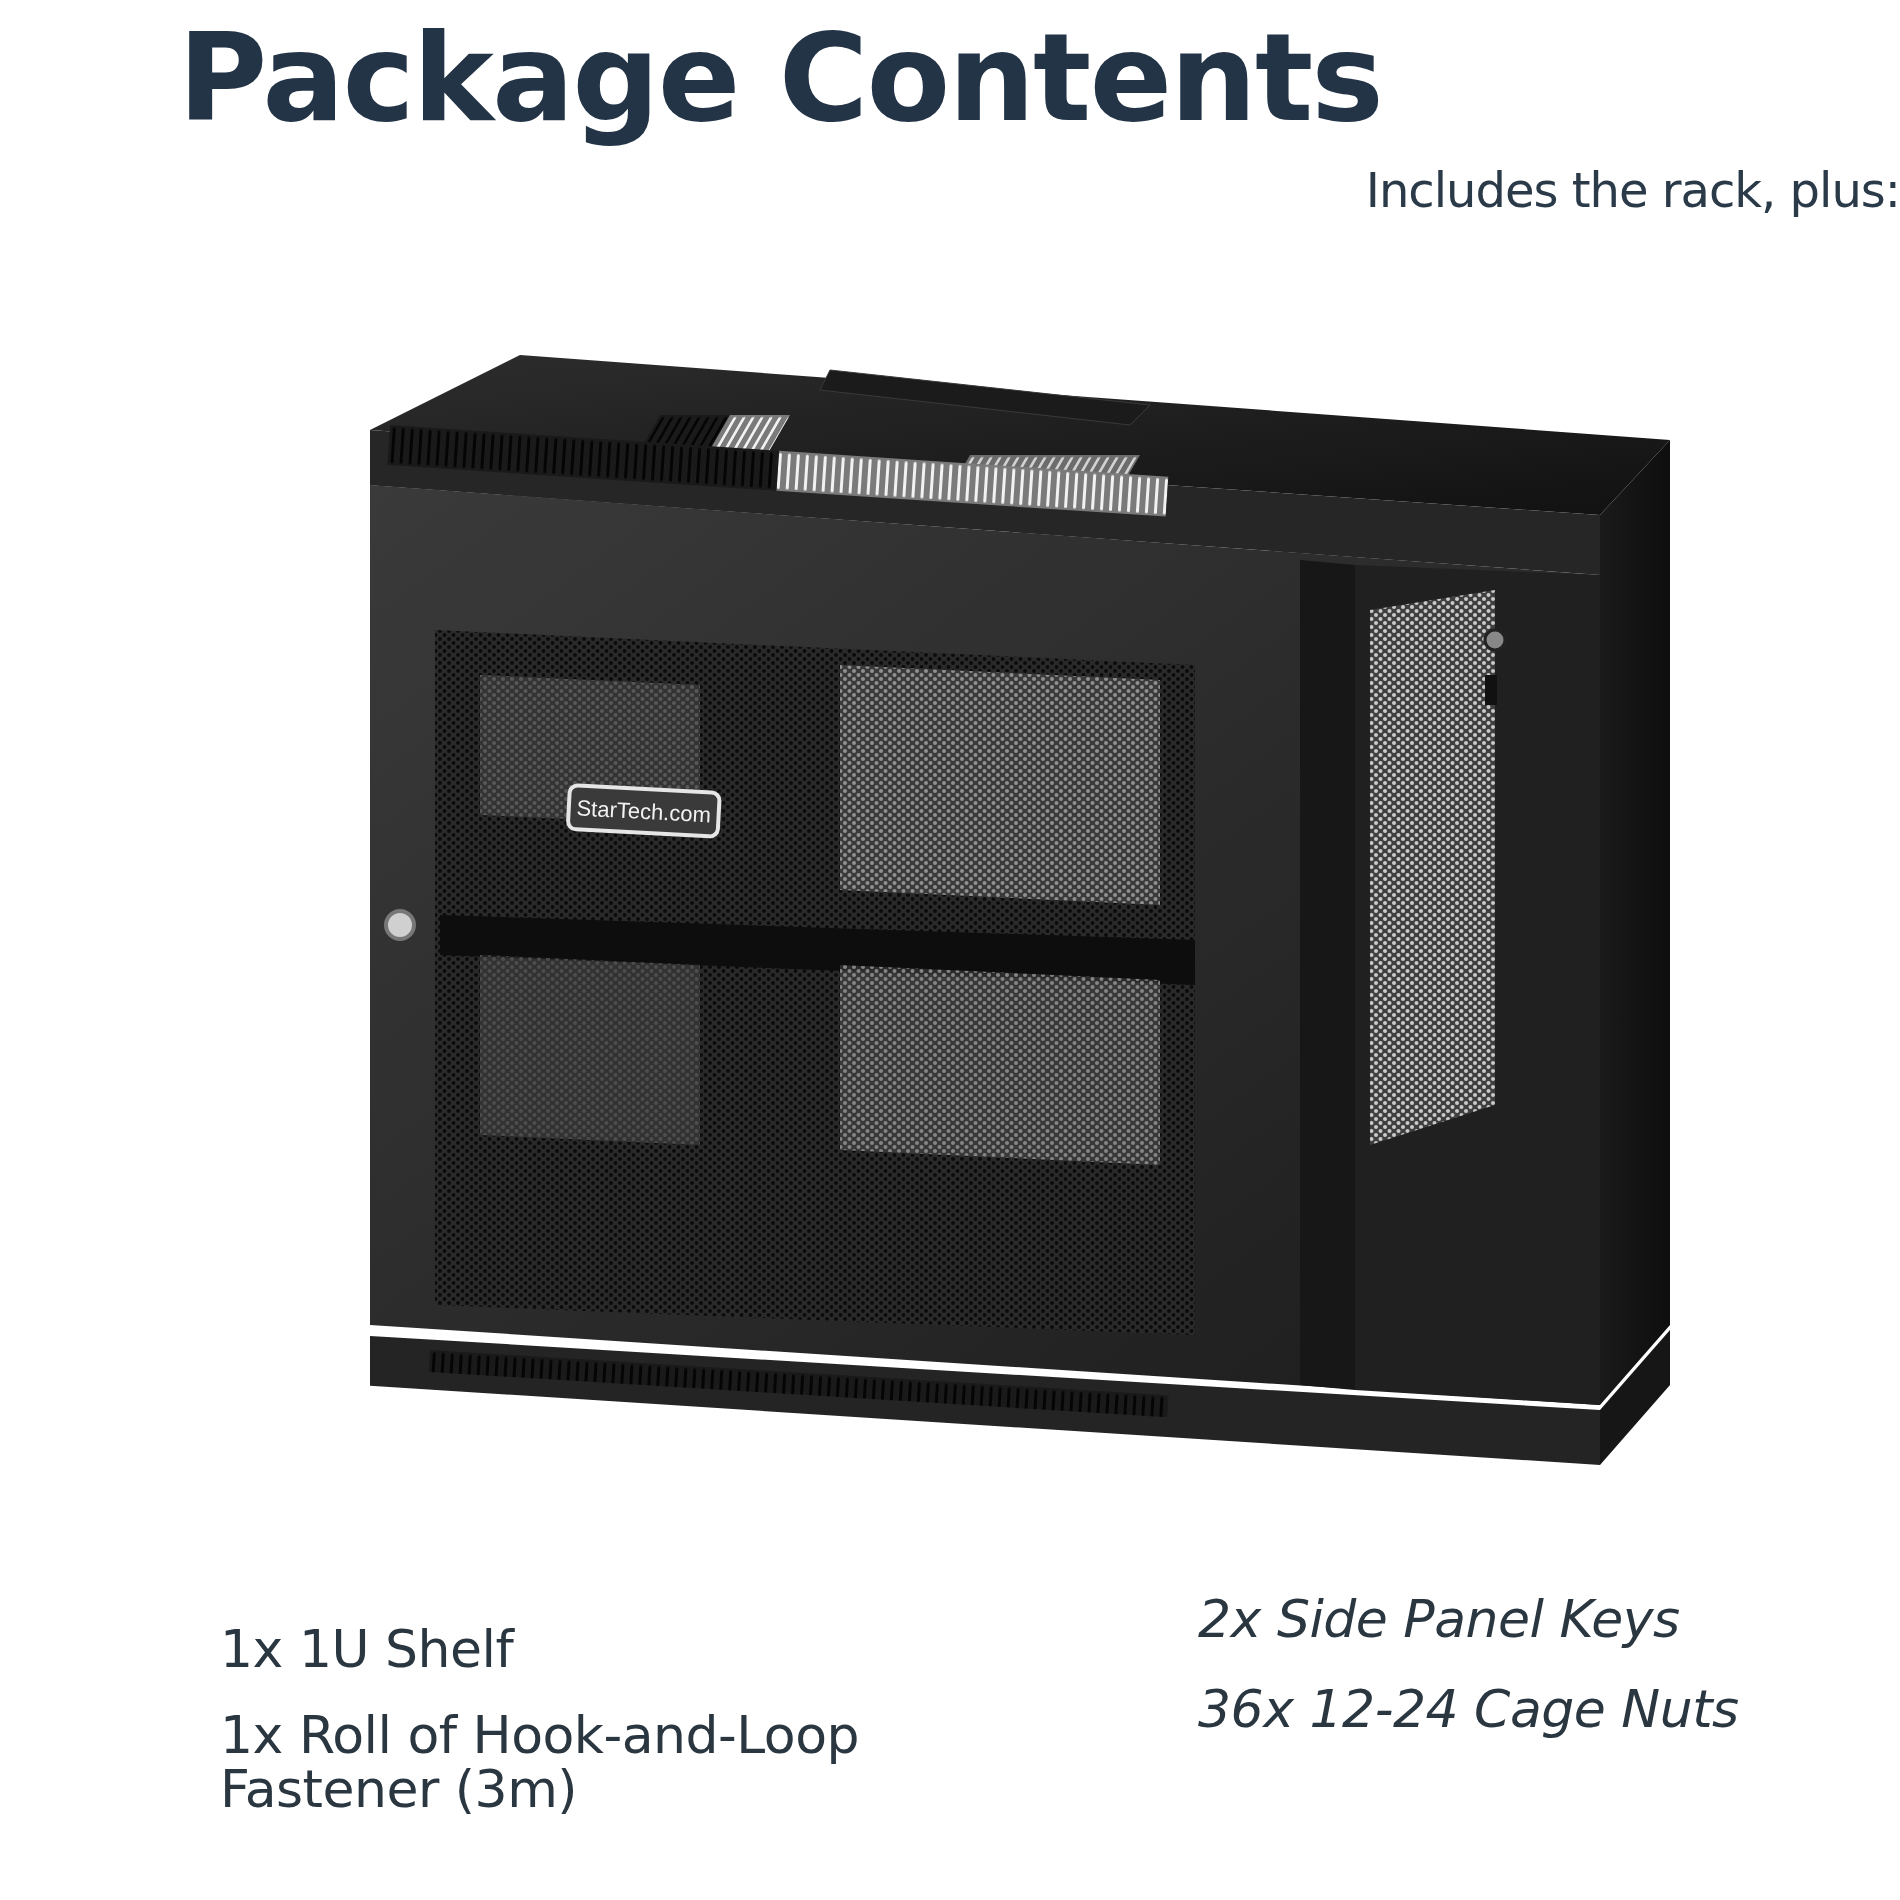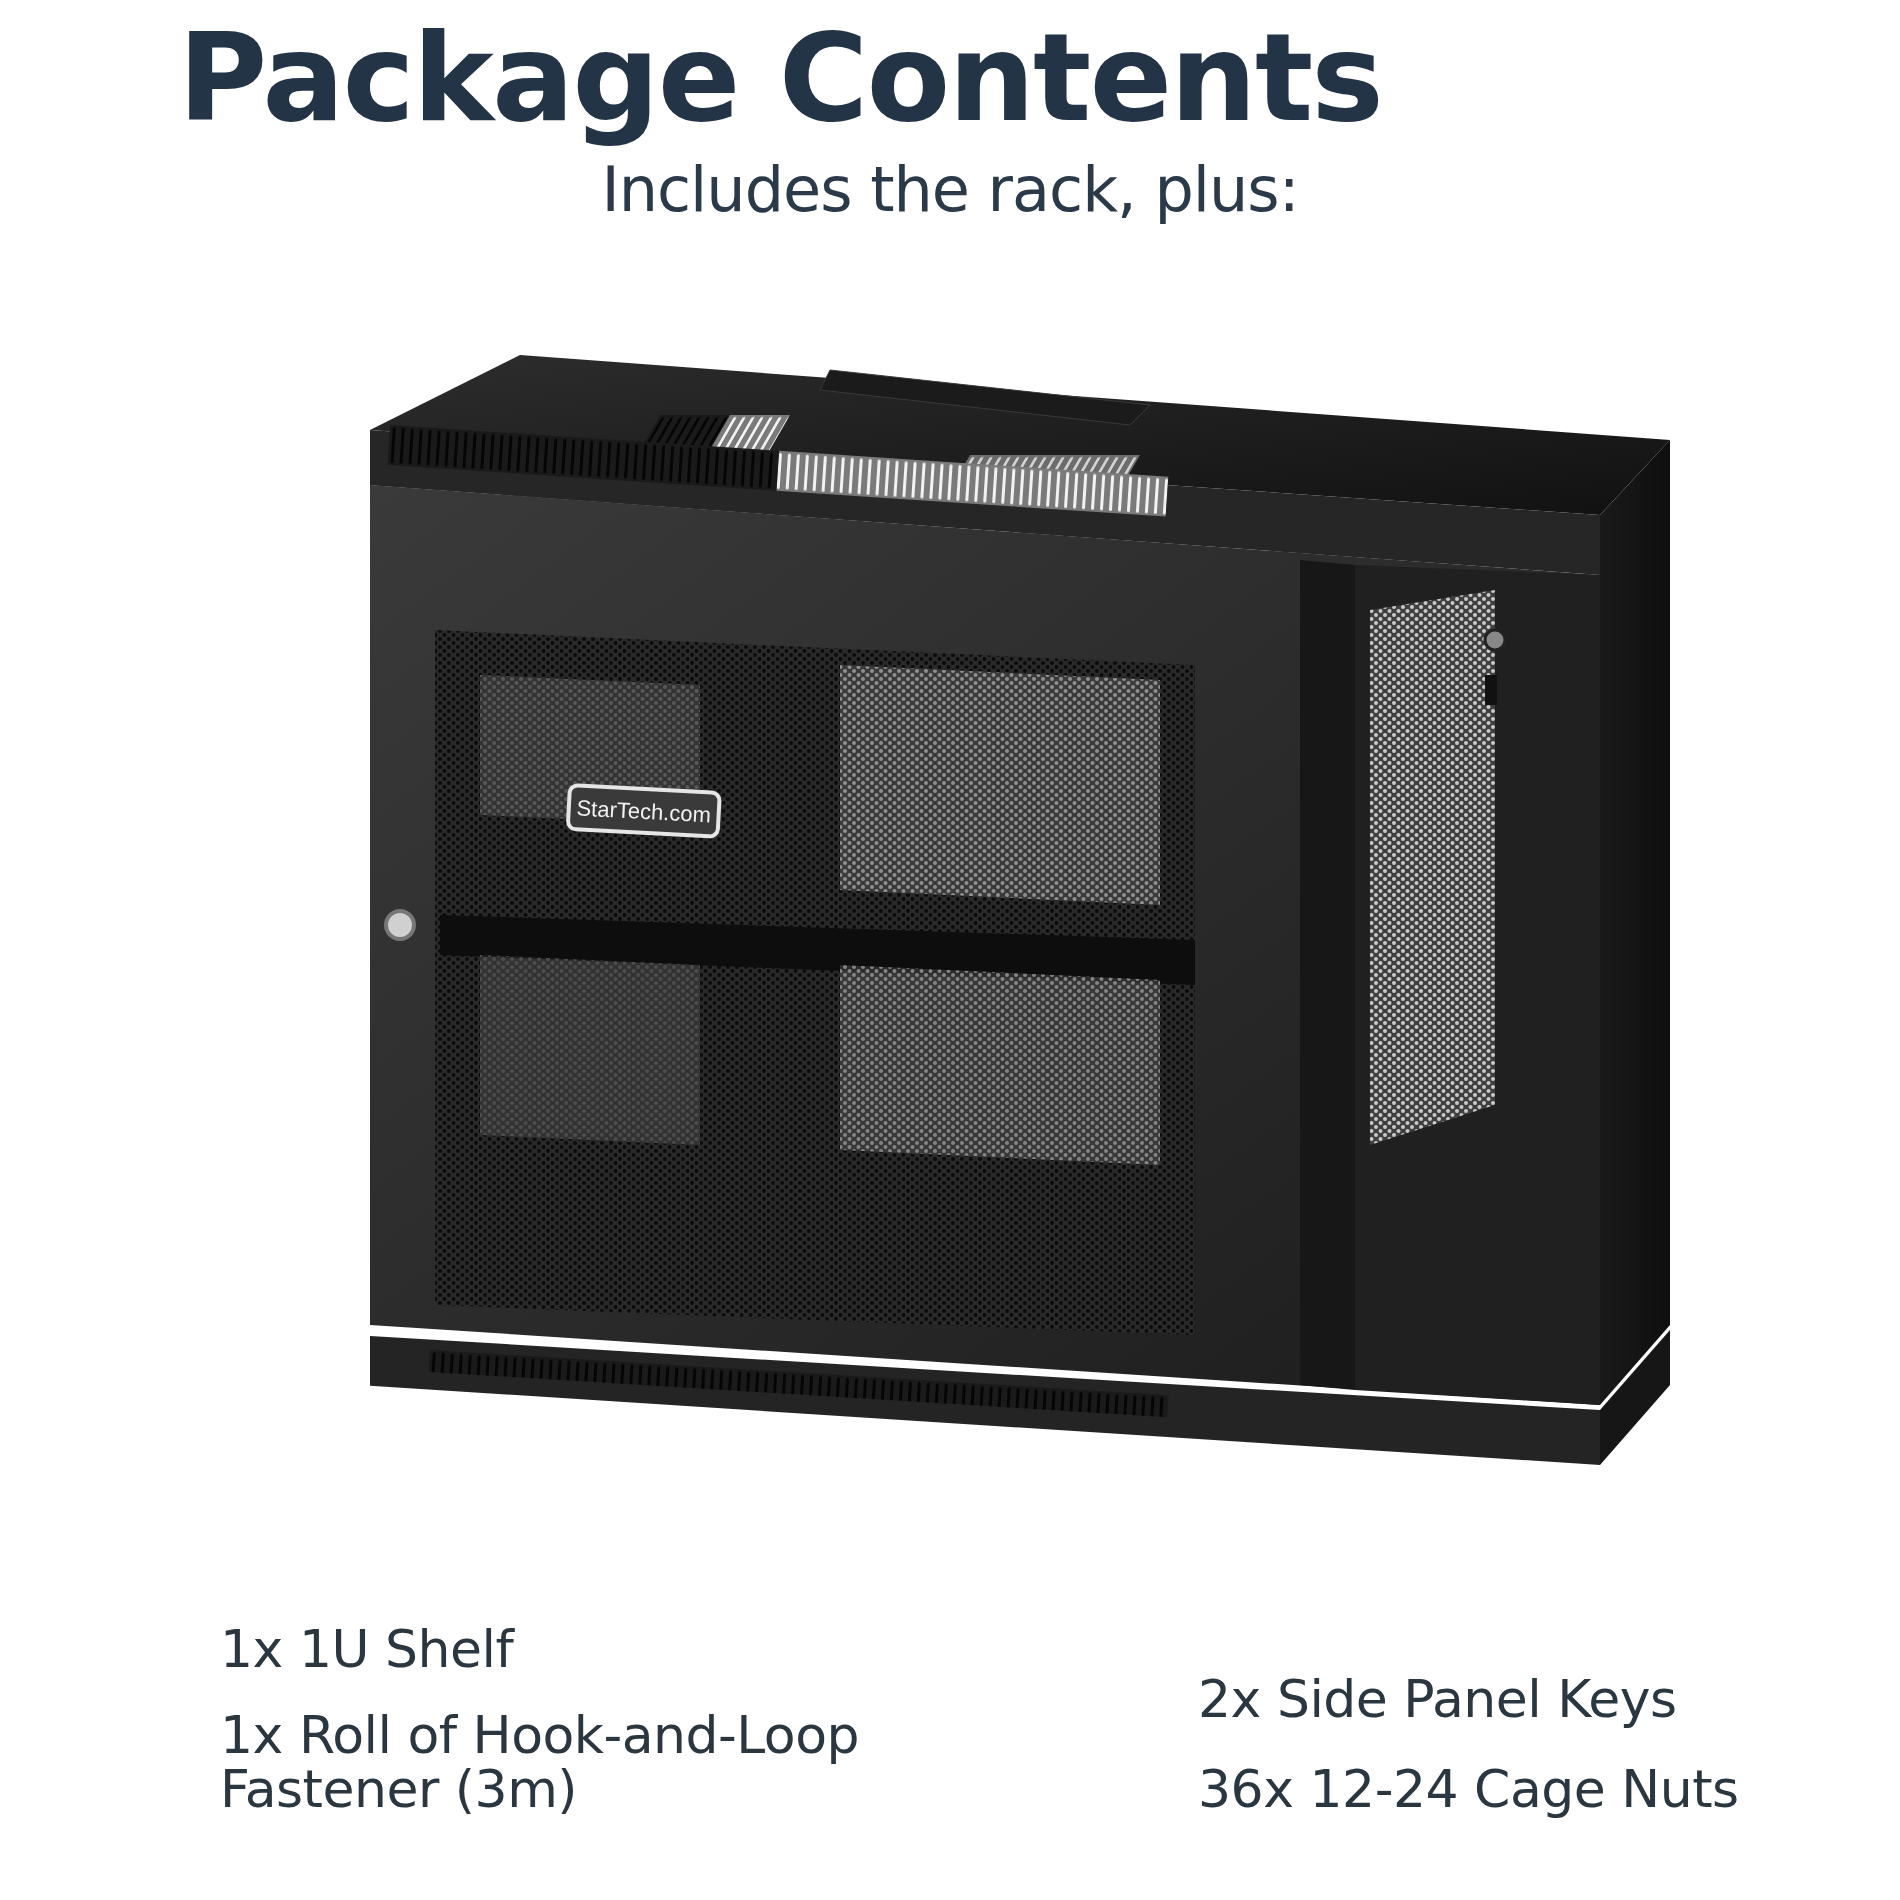--- a/index.html
+++ b/index.html
@@ -1,26 +1,26 @@
 <!DOCTYPE html>
 <html><head>
 <meta charset="utf-8">
 <style>
   html, body { margin:0; padding:0; background:#ffffff; }
   body { width:1900px; height:1900px; position:relative; overflow:hidden;
          font-family:"DejaVu Sans", "Liberation Sans", sans-serif; color:#1f3346; }
   .title { position:absolute; left:0; width:1560px; top:8px; text-align:center;
            font-size:122px; font-weight:bold; color:#233447; letter-spacing:-2px; line-height:140px; }
-  .subtitle { position:absolute; left:0; width:1900px; top:150px; text-align:center;
-              font-size:62px; font-weight:normal; color:#2a3a48; line-height:80px; letter-spacing:-1px; }
+  .subtitle { position:absolute; left:0; width:1900px; top:150px; text-align:right;
+              font-size:48px; font-weight:normal; color:#2a3a48; line-height:80px; letter-spacing:-1px; }
   .product { position:absolute; left:370px; top:345px; width:1300px; height:1150px; }
   .list { position:absolute; font-size:52px; color:#2a3640; line-height:62px; letter-spacing:-0.5px; }
   .list .item { margin-bottom:28px; }
   .list-left { left:220px; top:1618px; }
-  .list-right { left:1198px; top:1668px; }
+  .list-right { left:1198px; top:1588px;font-style:italic; }
   .list .item.wrap { line-height:54px; }
 </style>
 </head>
 <body>
 
 <div class="title">Package Contents</div>
 <div class="subtitle">Includes the rack, plus:</div>
 
 <div class="product">
   <svg width="1300" height="1150" viewBox="0 0 1300 1150" xmlns="http://www.w3.org/2000/svg">

